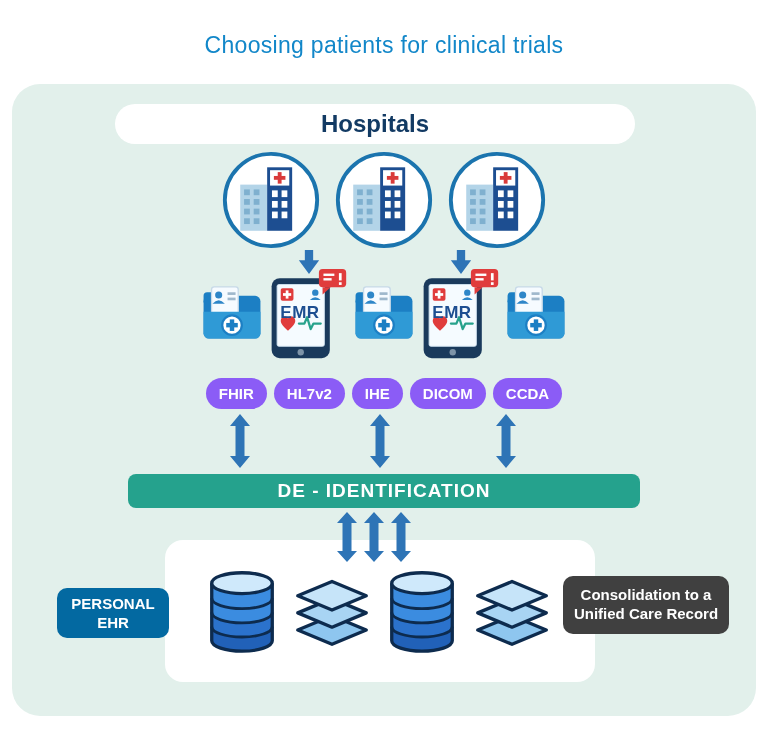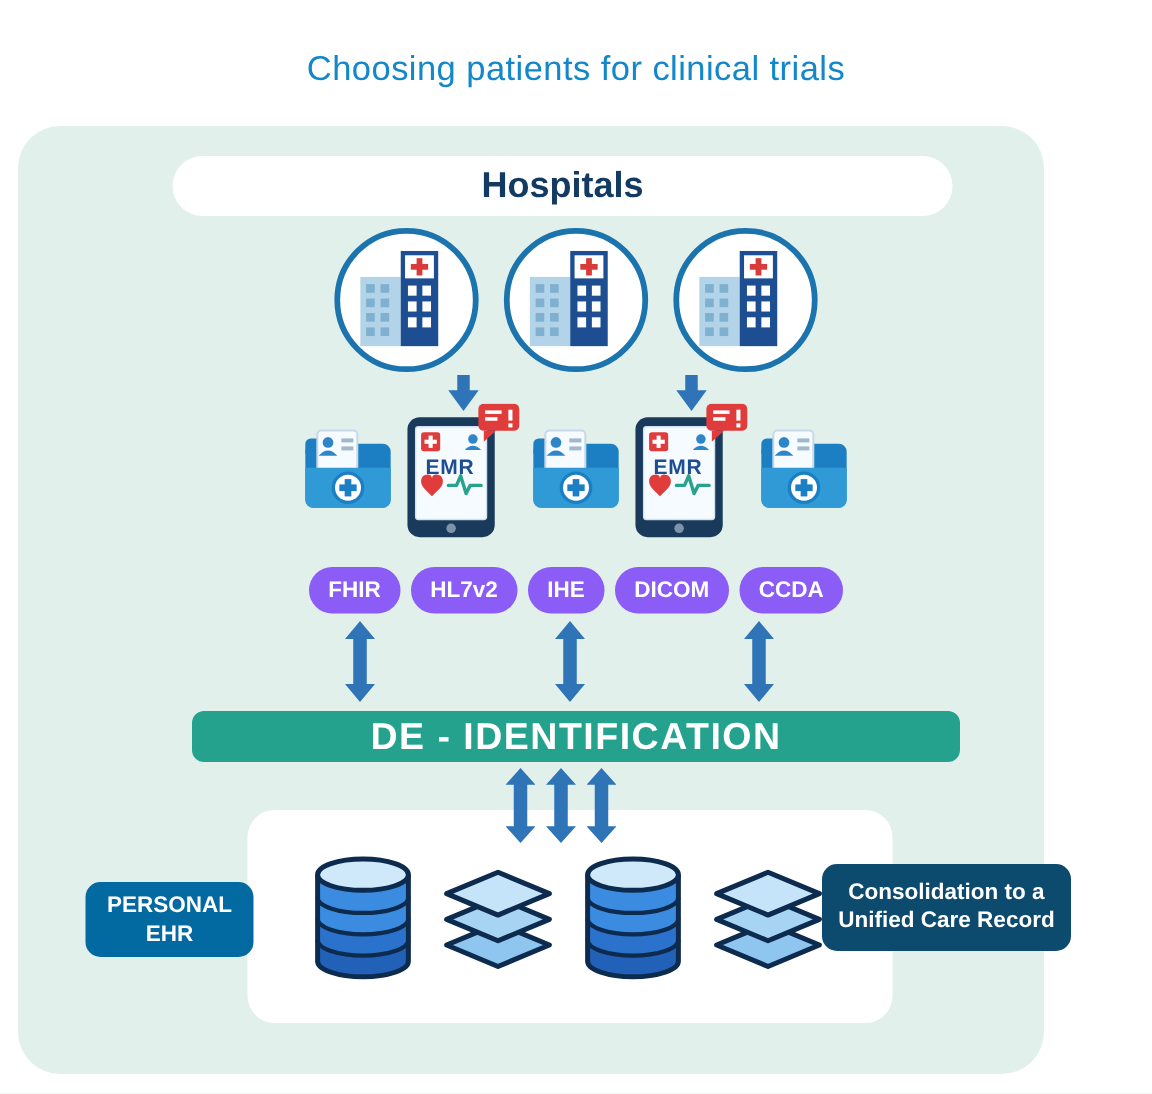--- a/index.html
+++ b/index.html
@@ -6,21 +6,21 @@
   body {
     width:768px; height:729px; background:#ffffff; position:relative;
     font-family:"Liberation Sans", sans-serif; overflow:hidden;
   }
   .title {
     position:absolute; top:32px; left:0; width:768px; margin:0;
     text-align:center; font-size:23px; font-weight:400; color:#1287c9;
     letter-spacing:0.3px;
   }
   .panel {
-    position:absolute; left:12px; top:84px; width:684px; height:632px;
+    position:absolute; left:12px; top:84px; width:744px; height:632px;
     background:#e2f0eb; border-radius:28px;
   }
   .hospitals-pill {
     position:absolute; left:103px; top:20px; width:520px; height:40px;
     background:#ffffff; border-radius:20px; display:flex; align-items:center;
     justify-content:center; font-size:24px; font-weight:800; color:#123a63;
   }
   .hospital-row {
     position:absolute; left:0; top:66px; width:744px;
     display:flex; justify-content:center; gap:13px;
@@ -31,21 +31,21 @@
   .down-arrow.a2 { left:438px; }
   .records-row {
     position:absolute; left:0; top:184px; width:744px; height:92px;
     display:flex; justify-content:center; align-items:center; gap:4px;
   }
   .folder-icon { width:64px; height:59px; display:block; }
   .tablet-wrap { position:relative; width:80px; height:91px; }
   .tablet-icon { width:80px; height:91px; display:block; }
   .emr-label {
     position:absolute; left:2px; top:34px; width:60px; text-align:center;
-    font-size:14px; font-weight:bold; color:#1d4e91; letter-spacing:0.5px;
+    font-size:17px; font-weight:bold; color:#1d4e91; letter-spacing:0.5px;
   }
   .standards-row {
     position:absolute; left:0; top:294px; width:744px;
     display:flex; justify-content:center; gap:7px;
   }
   .pill {
     height:31px; line-height:31px; padding:0 13px; background:#8b5cf6;
     color:#ffffff; border-radius:16px; font-weight:bold; font-size:15px;
   }
   .dbl-arrow { position:absolute; width:20px; height:54px; }
@@ -53,38 +53,38 @@
   .mid.m2 { left:358px; top:330px; }
   .mid.m3 { left:484px; top:330px; }
   .low { height:50px; z-index:3; }
   .low.l1 { left:325px; top:428px; }
   .low.l2 { left:352px; top:428px; }
   .low.l3 { left:379px; top:428px; }
   .deid-banner {
     position:absolute; left:116px; top:390px; width:512px; height:34px;
     background:#25a28d; border-radius:8px; color:#ffffff; display:flex;
     align-items:center; justify-content:center; font-weight:800;
-    font-size:25px; letter-spacing:1px;
+    font-size:19px; letter-spacing:1px;
   }
   .db-box {
     position:absolute; left:153px; top:456px; width:430px; height:142px;
     background:#ffffff; border-radius:18px; display:flex; align-items:center;
     justify-content:center; gap:14px; z-index:1;
   }
   .cyl-icon { width:70px; height:87px; display:block; }
   .stack-icon { width:82px; height:78px; display:block; }
   .personal-badge {
     position:absolute; left:45px; top:504px; width:112px; min-height:50px;
     background:#0369a1; border-radius:10px; color:#ffffff; font-weight:800;
     font-size:15px; display:flex; align-items:center; justify-content:center;
     text-align:center; white-space:pre-line; line-height:1.3; z-index:2;
   }
   .consolidation-badge {
-    position:absolute; left:536px; top:492px; width:166px; box-sizing:border-box;
-    background:#0c4a6e; border-radius:10px; color:#ffffff; font-weight:800;
+    position:absolute; left:551px; top:492px; width:166px; box-sizing:border-box;
+    background:#404040; border-radius:10px; color:#ffffff; font-weight:800;
     font-size:15px; padding:10px 8px; text-align:center; line-height:1.25; z-index:2;
   }
   .defs { position:absolute; width:0; height:0; overflow:hidden; }
 </style>
 </head>
 <body>
 
 <svg class="defs" aria-hidden="true">
   <defs>
     <symbol id="sym-hospital" viewBox="0 0 104 104">

